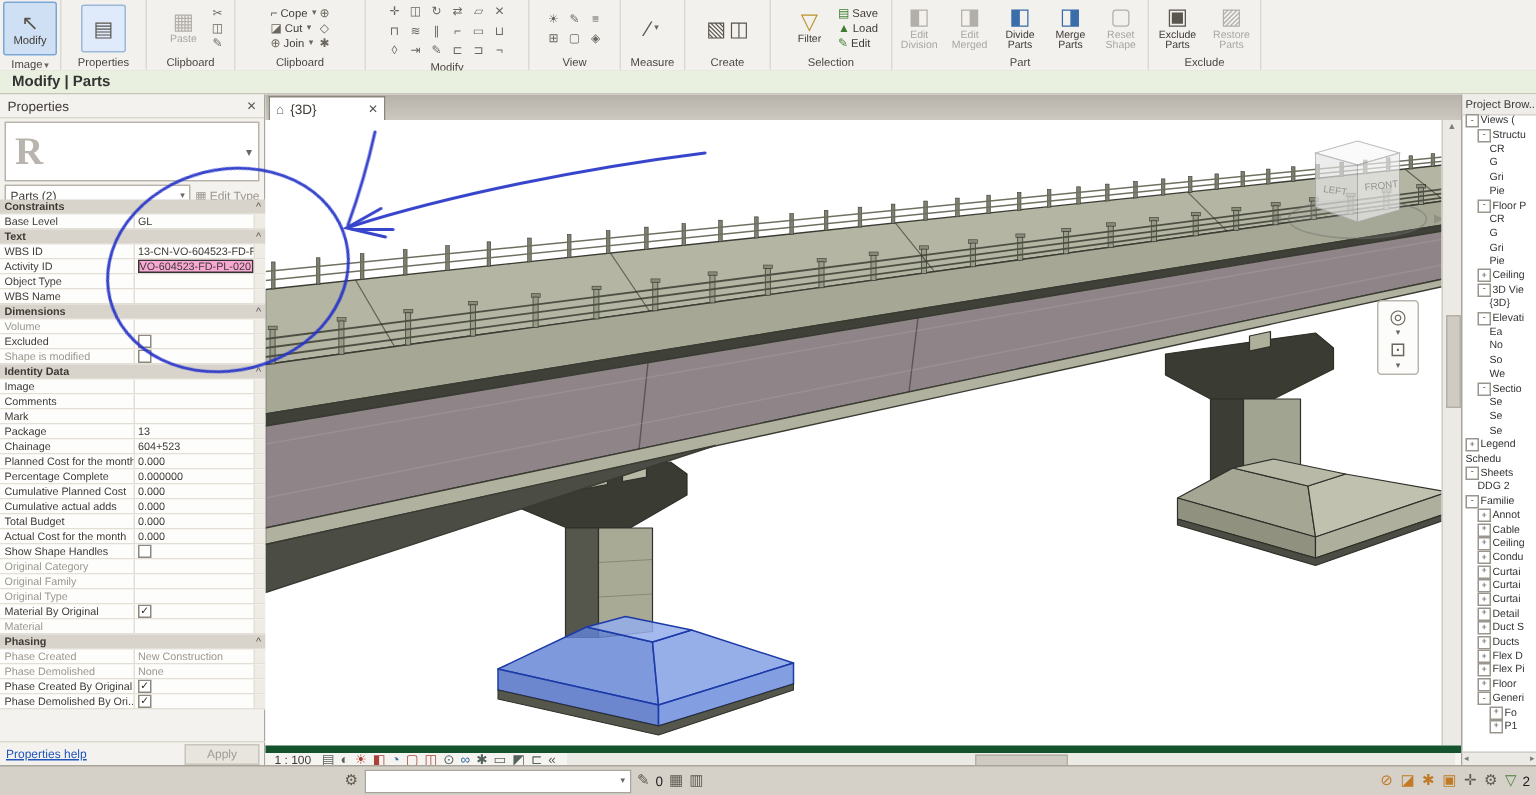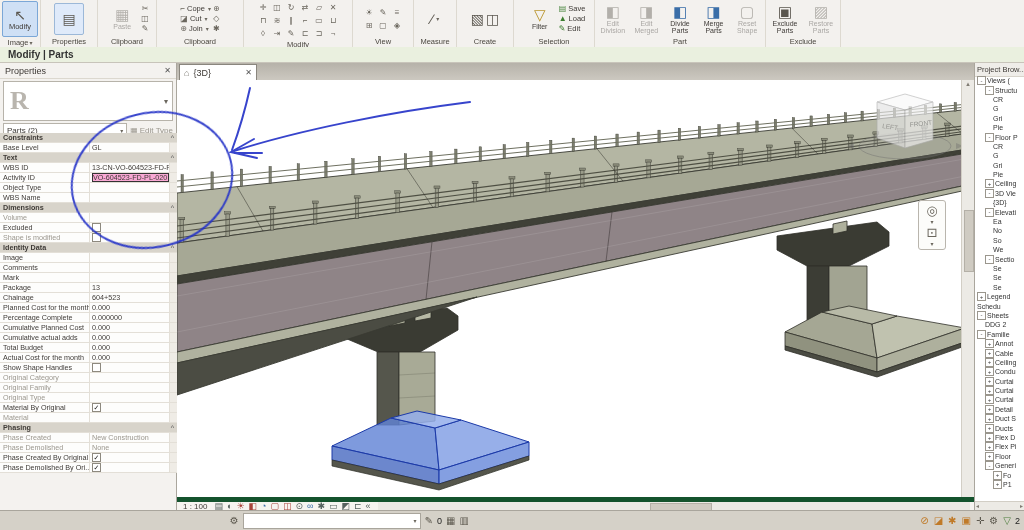--- a/index.html
+++ b/index.html
@@ -492,20 +492,24 @@
             <span class="plabel">Phase Created By Original</span>
             <span class="pvalue"><span class="pcheck on">✓</span></span>
             <span class="pgut"></span>
           </div>
           <div class="prow">
             <span class="plabel">Phase Demolished By Ori...</span>
             <span class="pvalue"><span class="pcheck on">✓</span></span>
             <span class="pgut"></span>
           </div>
         </div>
+      <div id="prop-footer">
+        <span id="prop-help">Properties help</span>
+        <span id="apply-btn">Apply</span>
+      </div>
     </div>
 
     <div id="viewport">
       <div id="tabbar">
         <div id="view-tab">
           <span style="color:#6b675e">⌂</span>
           <span>{3D}</span>
           <span class="tclose">✕</span>
         </div>
       </div>

